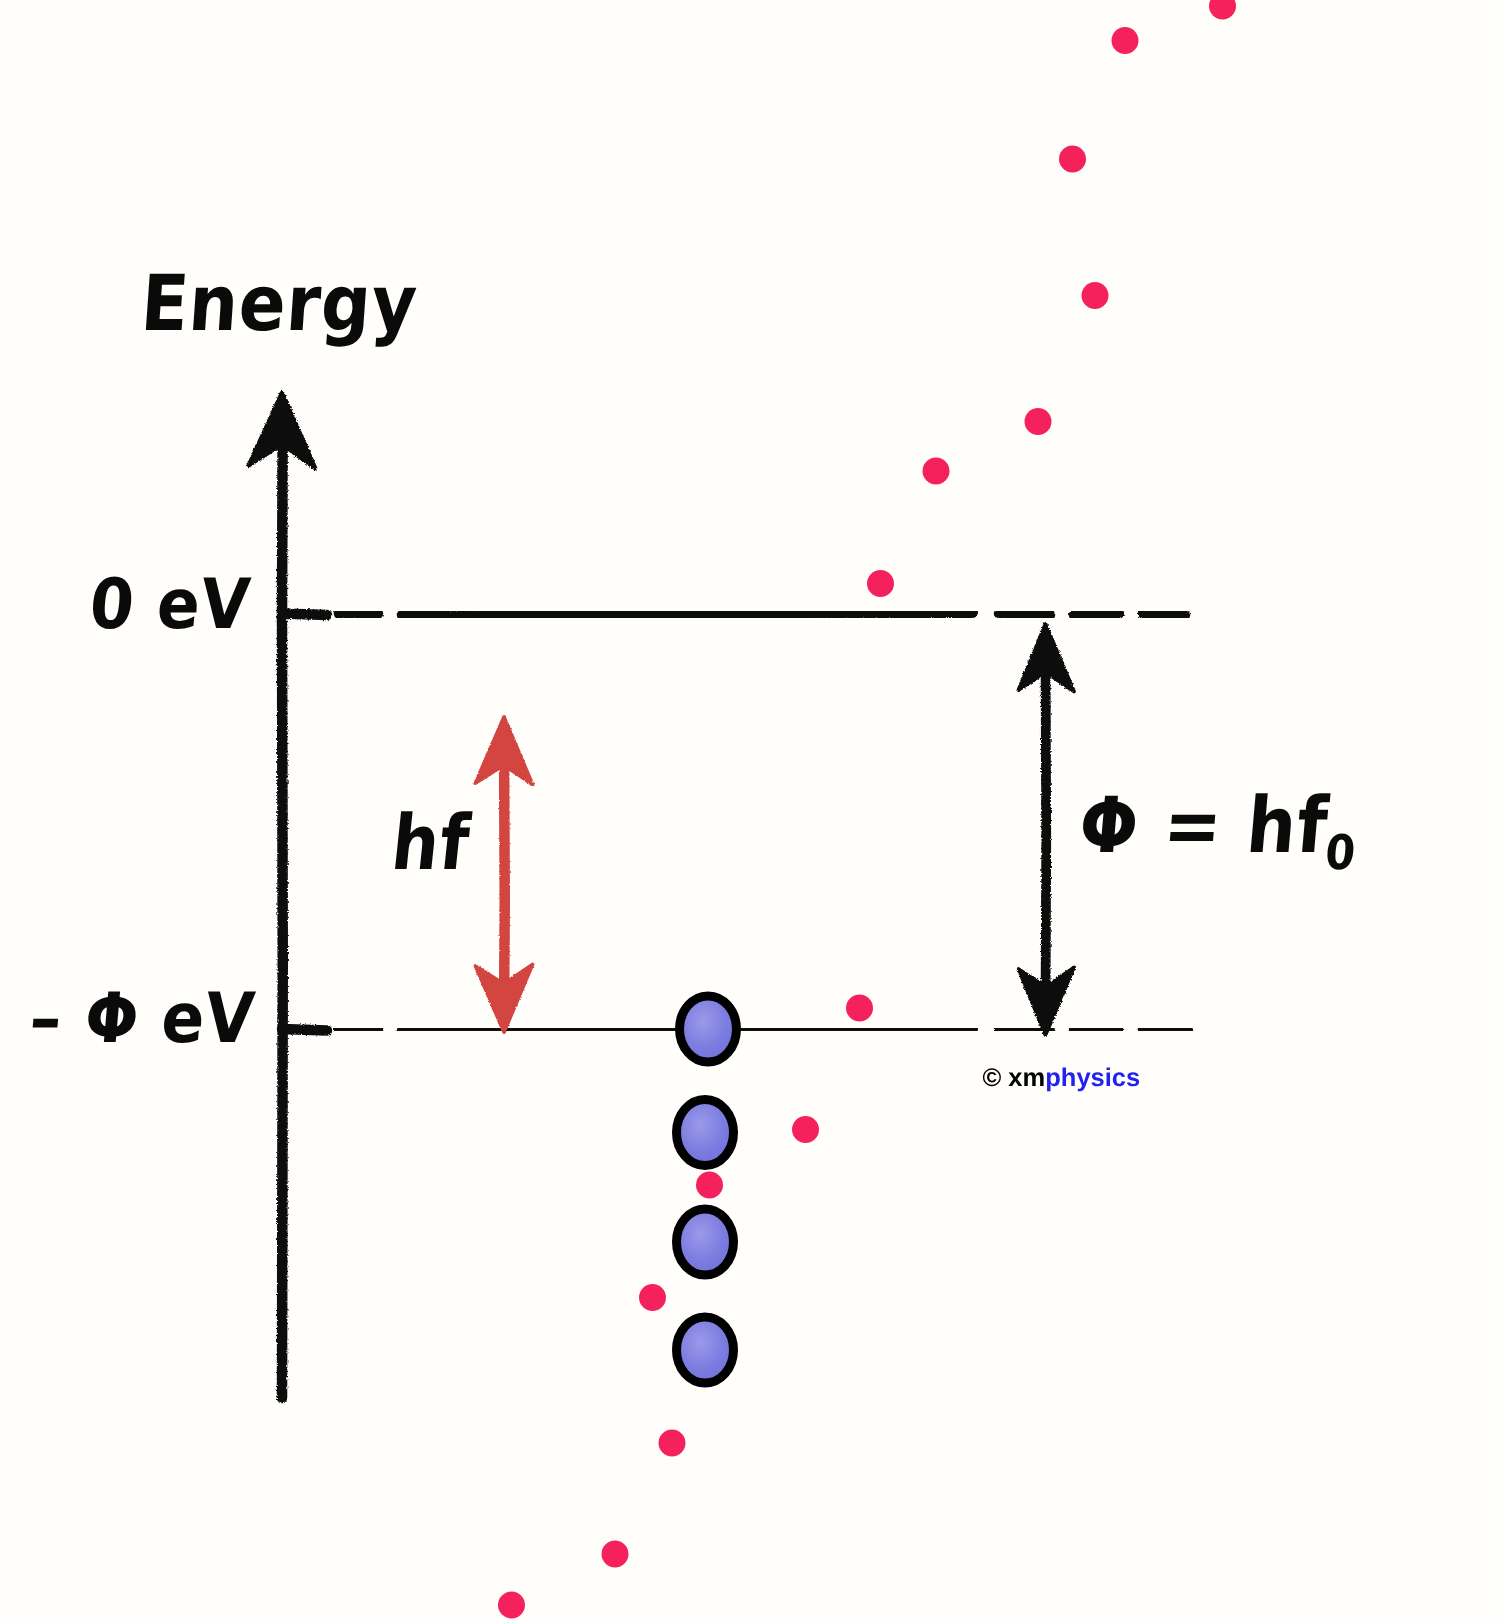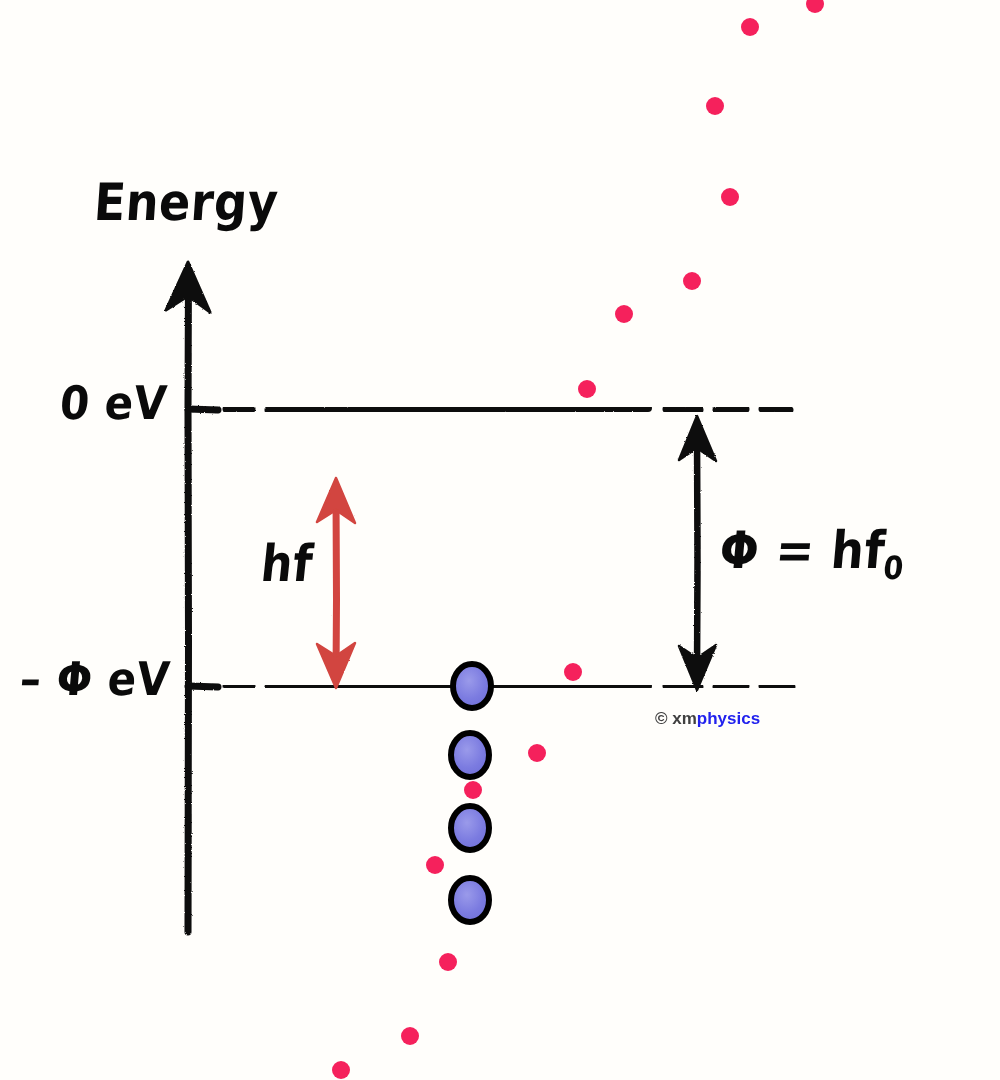--- a/index.html
+++ b/index.html
@@ -81,21 +81,21 @@
   #watermark {
     position: absolute;
     left: 655px;
     top: 710px;
     font-family: "Liberation Sans", sans-serif;
     font-size: 17px;
     font-weight: 700;
     white-space: nowrap;
     line-height: 1;
   }
-  #watermark .wm-red { color: #404040; }
+  #watermark .wm-red { color: #000000; }
   #watermark .wm-blue { color: #2222ee; }
 </style>
 </head>
 <body>
 
 <div id="diagram-root">
 
   <svg id="diagram-svg" viewBox="0 0 1000 1080" xmlns="http://www.w3.org/2000/svg">
     <defs>
       <filter id="roughen" x="-20%" y="-20%" width="140%" height="140%">

